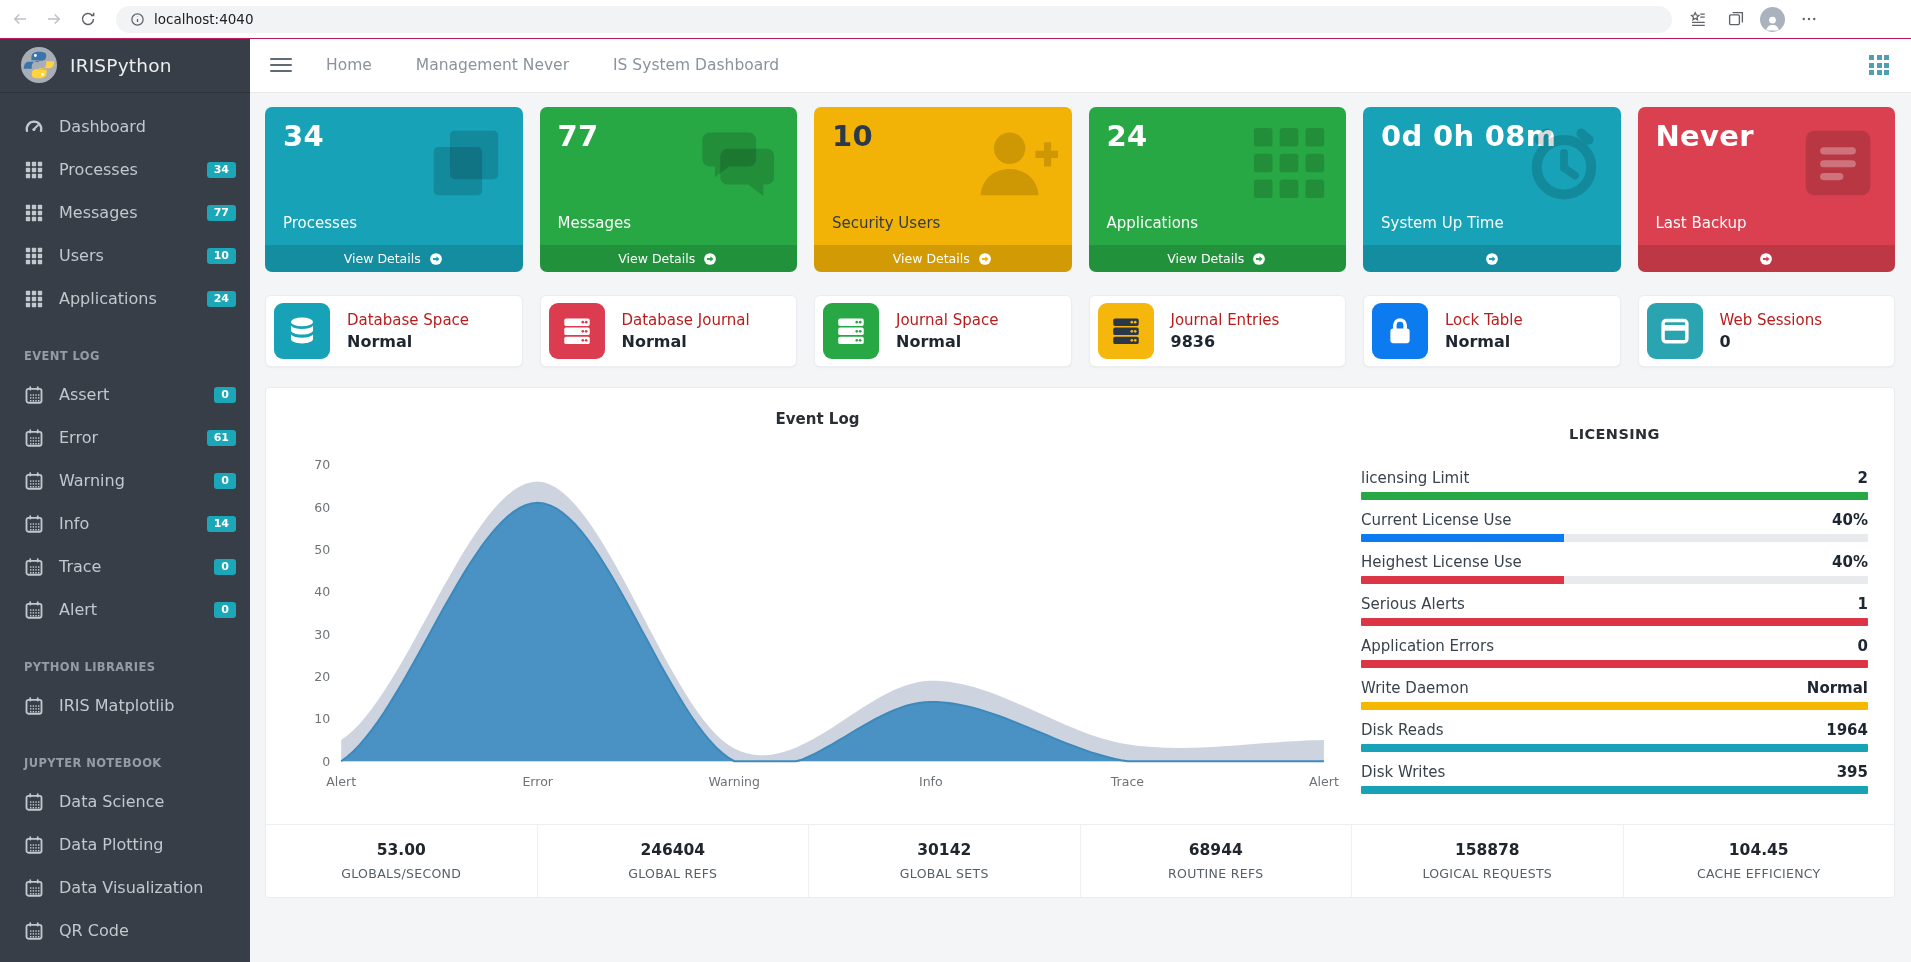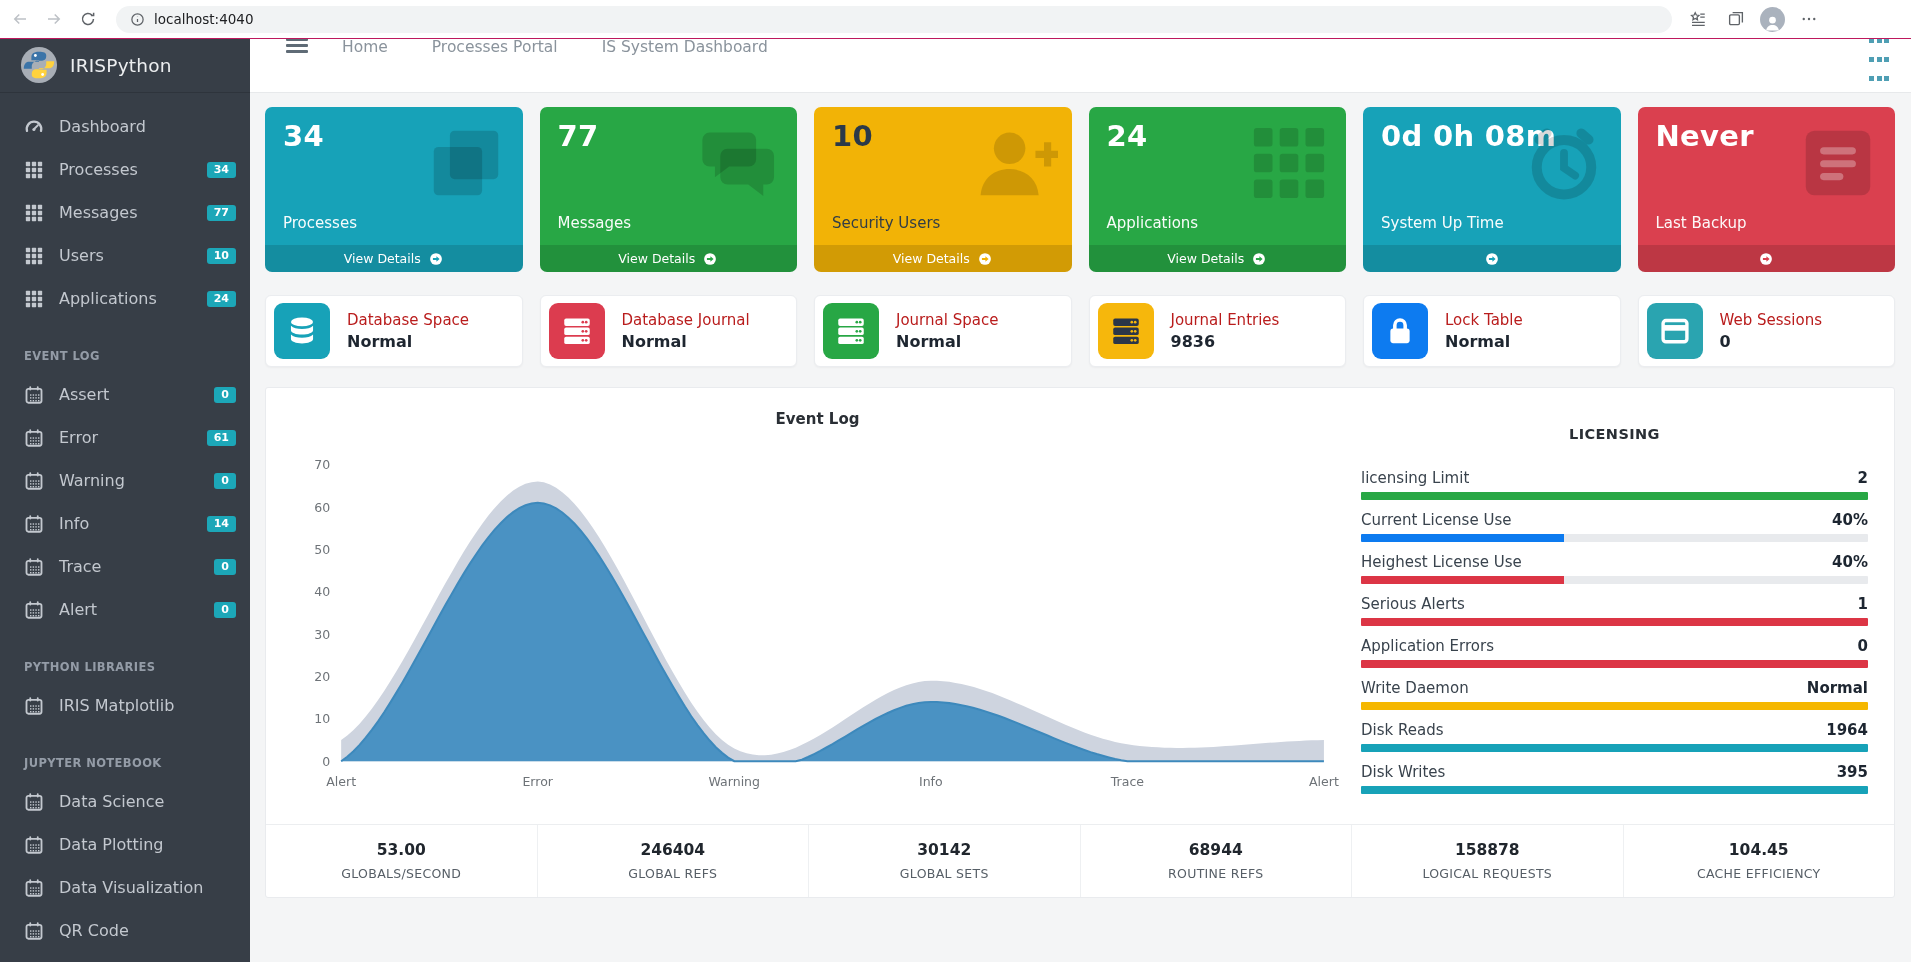--- a/index.html
+++ b/index.html
@@ -29,21 +29,21 @@
   #sidebar-nav{padding-top:12px}
   .side-header{color:#949ca7;font-size:11.5px;font-weight:700;letter-spacing:.4px;padding-left:24px;margin:29px 0 10px;}
   .side-item{height:43px;display:flex;align-items:center;padding-left:24px;color:#c3c8cf;font-size:16px;cursor:pointer;}
   .side-item .s-icon{width:20px;height:20px;margin-right:15px;color:#c3c8cf;flex:0 0 auto}
   .side-item .s-icon svg{width:100%;height:100%}
   .side-badge{margin-left:auto;margin-right:14px;background:#1ca7b8;color:#fff;font-size:11px;font-weight:700;
               padding:2.5px 7px;border-radius:3px;line-height:1;}
 
   
   #main{position:absolute;left:250px;top:38px;width:1661px;height:924px;background:#f4f5f6;}
-  #topnav{height:54px;background:#fff;border-bottom:1px solid #e7e9eb;display:flex;padding:0 22px 0 36px;}
+  #topnav{height:54px;background:#fff;border-bottom:1px solid #e7e9eb;display:flex;align-items:center;padding:0 22px 0 20px;}
   #hamburger{width:22px;display:flex;flex-direction:column;gap:3.5px;cursor:pointer;margin-right:34px}
   #hamburger i{display:block;height:2.6px;background:#5f6b76;border-radius:1px}
   #nav-links{display:flex;gap:44px}
   #nav-links a{color:#8a939c;font-size:15.5px;text-decoration:none;cursor:pointer}
   #apps-grid{margin-left:auto;display:grid;grid-template-columns:repeat(3,5px);gap:2.5px;cursor:pointer}
   #apps-grid i{width:5px;height:5px;background:#4f9fb4}
 
   #content{padding:14px 16px 0 15px;}
 
   
@@ -512,21 +512,21 @@
 
 <div id="main">
   <div id="topnav">
     <span id="hamburger">
         <i></i>
         <i></i>
         <i></i>
       </span>
     <div id="nav-links">
         <a>Home</a>
-        <a>Processes Portal</a>
+        <a>Management Never</a>
         <a>IS System Dashboard</a>
       </div>
     <span id="apps-grid">
         <i></i>
         <i></i>
         <i></i>
         <i></i>
         <i></i>
         <i></i>
         <i></i>

